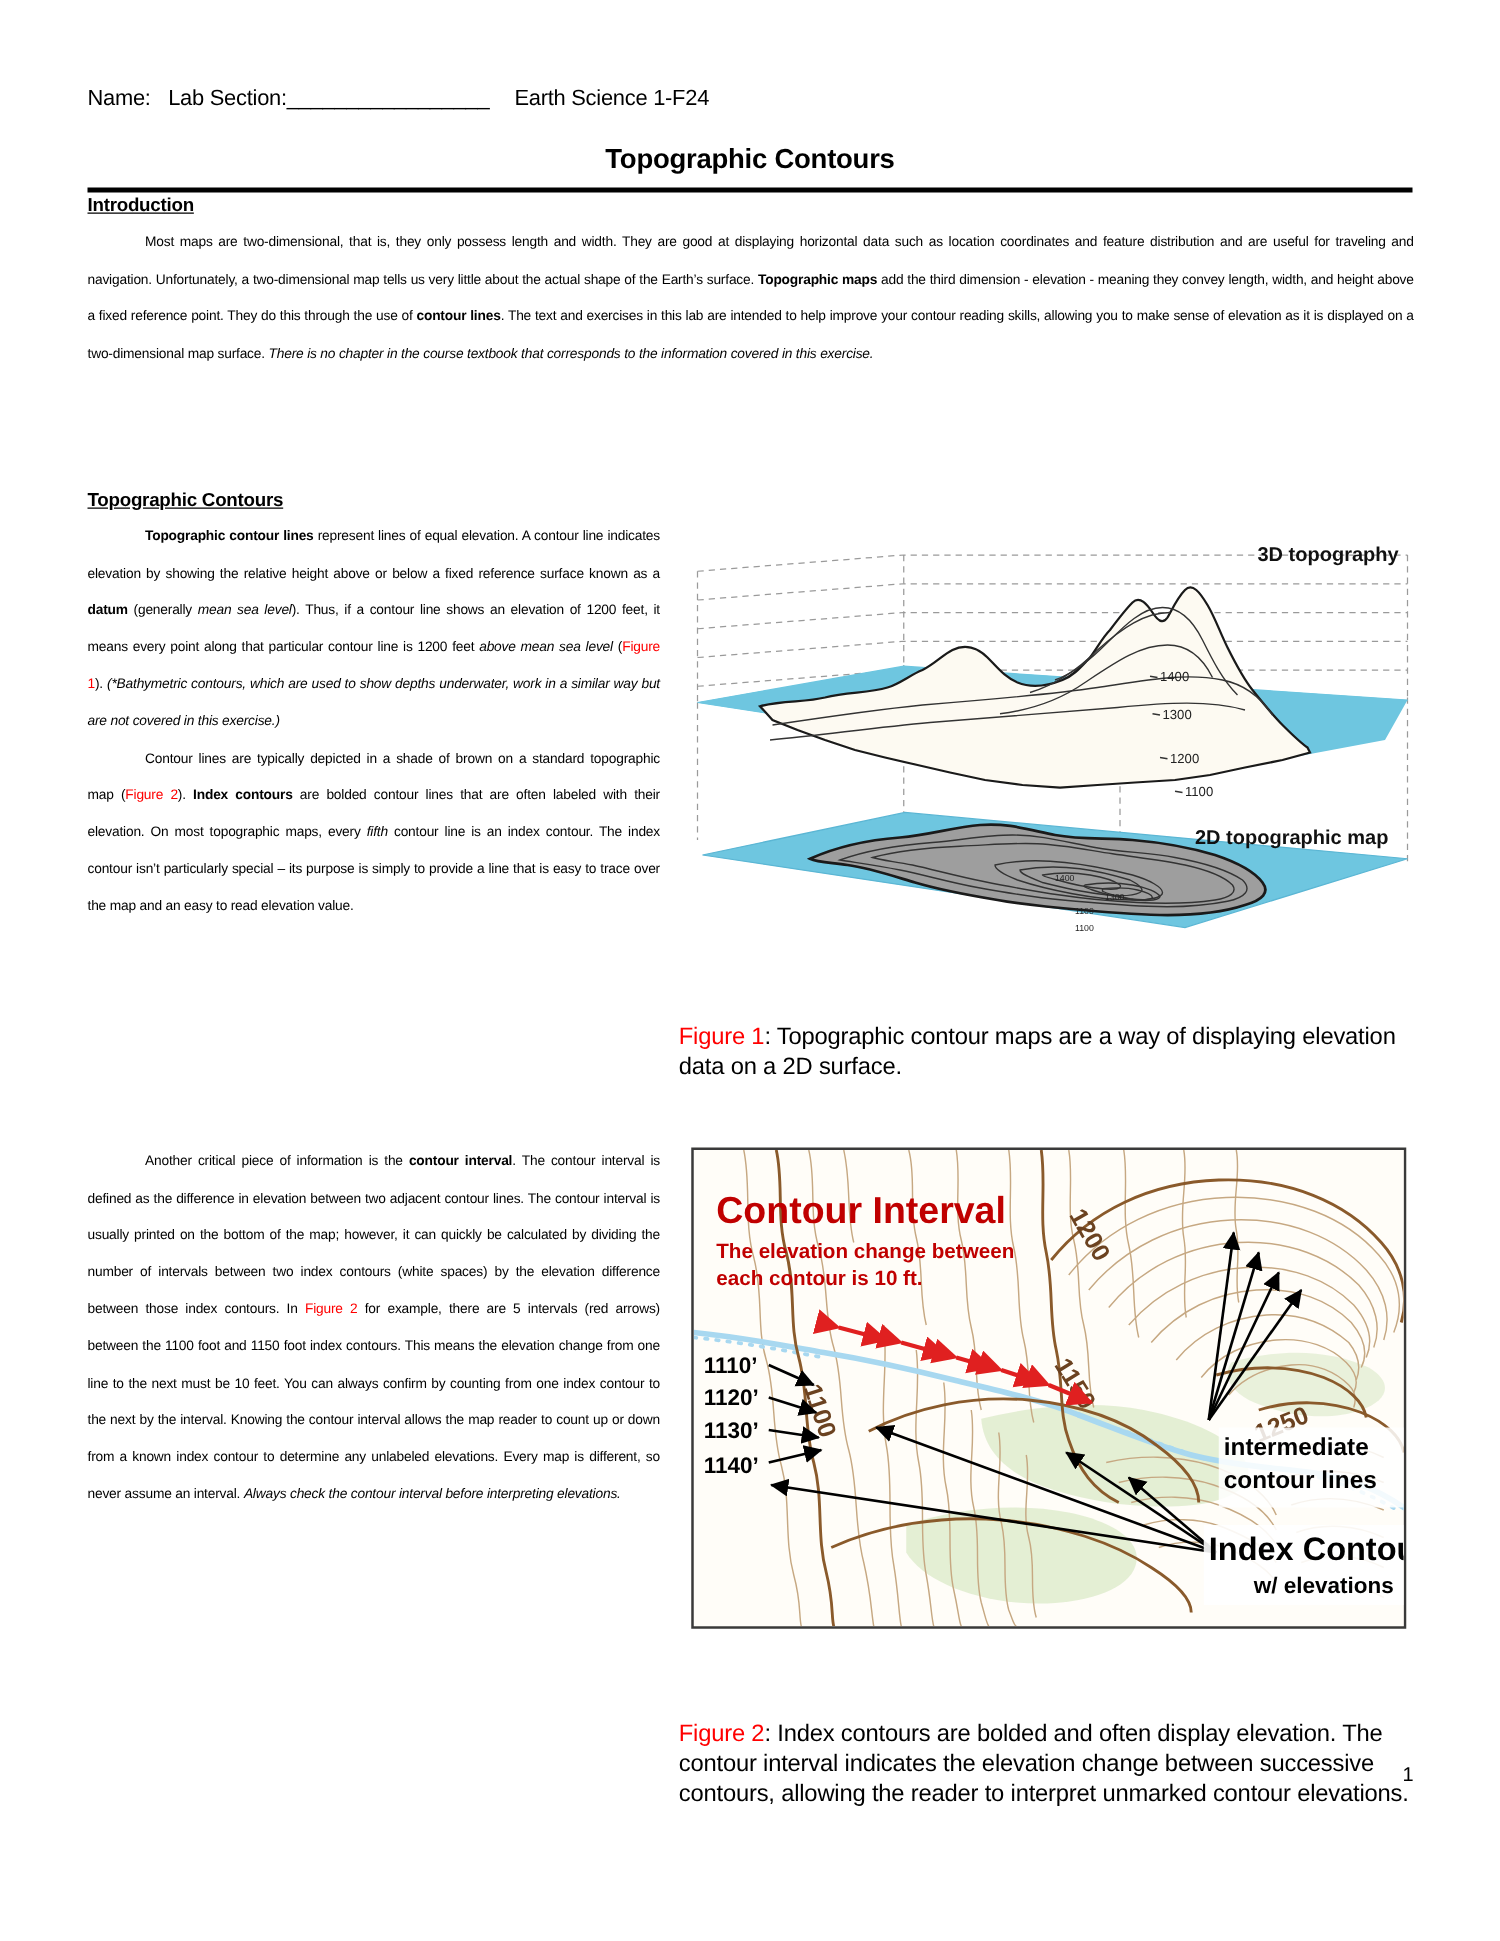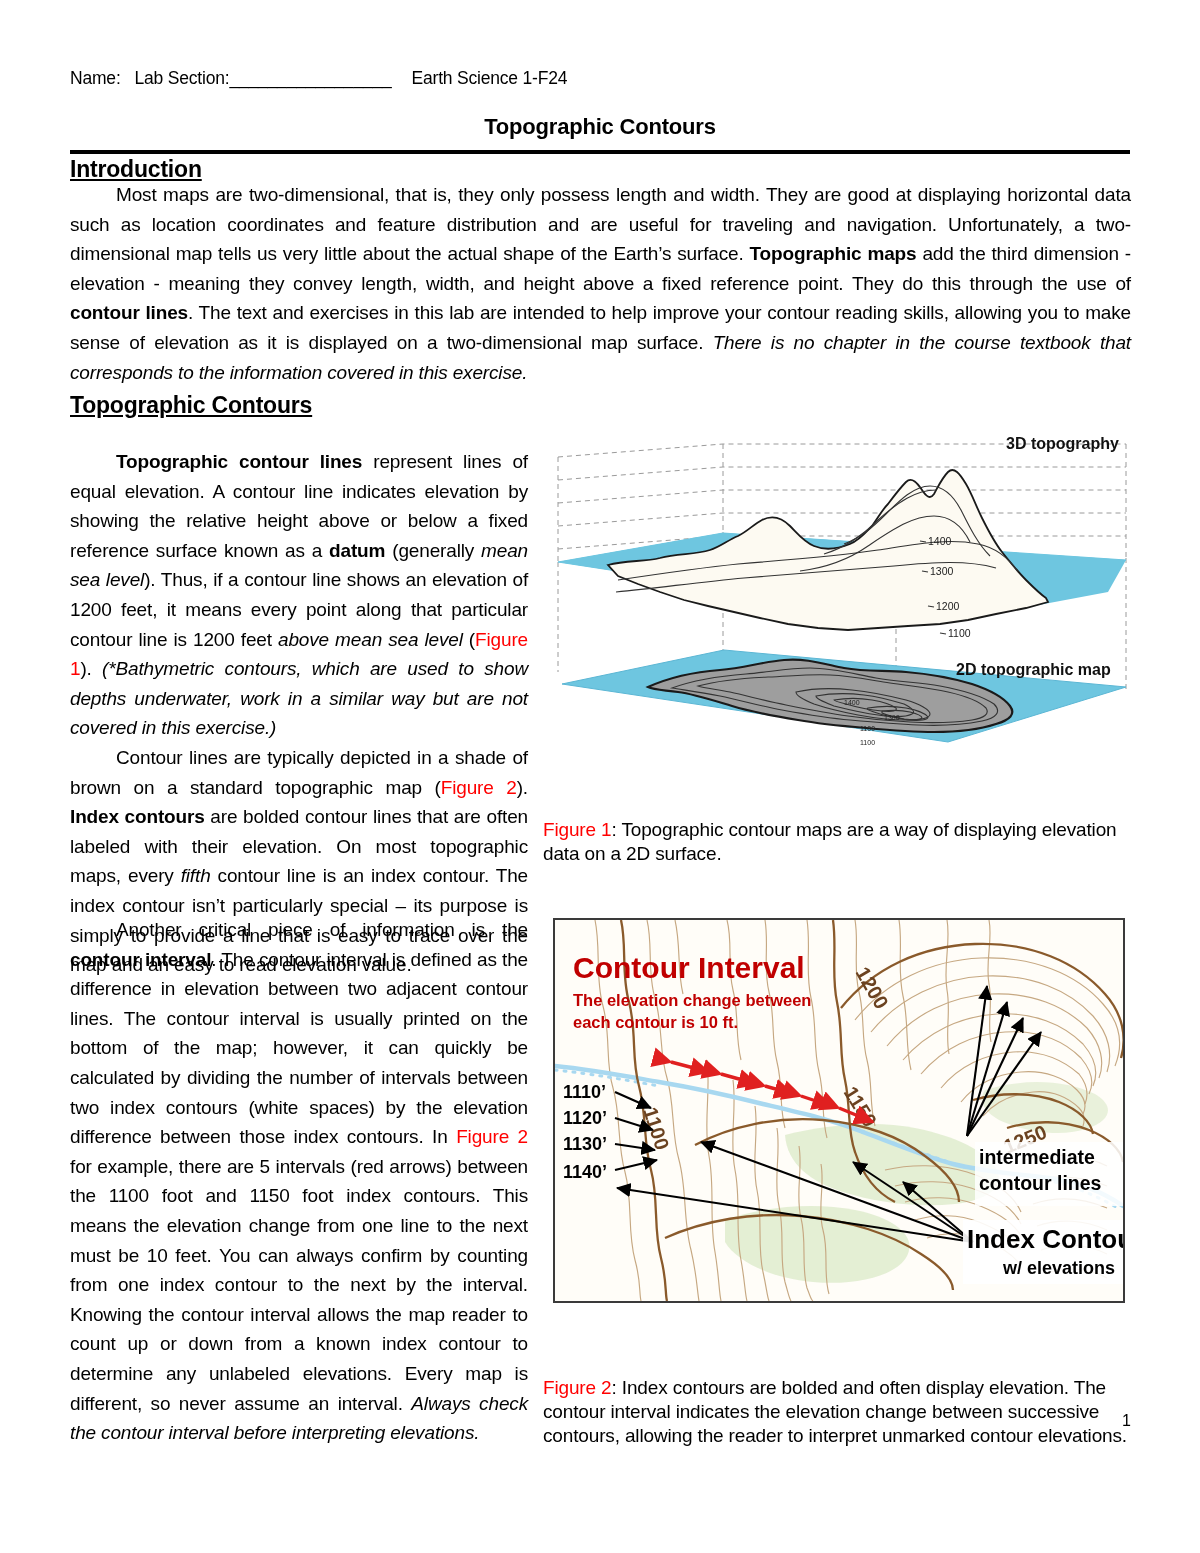--- a/index.html
+++ b/index.html
@@ -48,40 +48,40 @@
     position: absolute;
     left: 70px;
     top: 150px;
     width: 1060px;
     height: 4px;
     background: #000000;
   }
 
   
   .sec-head {
-    font-size: 23px;
+    font-size: 15px;
     font-weight: bold;
     text-decoration: underline;
     letter-spacing: -0.2px;
     text-align: center;
   }
   #intro-head {
     position: absolute;
     left: 70px;
     top: 156px;
   }
   #topo-head {
     position: absolute;
     left: 70px;
     top: 392px;
   }
 
   
   .para {
-    font-size: 19px;
+    font-size: 11px;
     line-height: 29.6px;
     text-align: justify;
     letter-spacing: -0.15px;
     word-spacing: 0px;
   }
   .para .ind { display: inline-block; width: 46px; }
   b { font-weight: bold; }
   i { font-style: italic; }
   .bi { font-weight: normal; font-style: italic; }
   .figref { color: #ff0000; }
@@ -92,21 +92,20 @@
     top: 180px;
     width: 1061px;
   }
 
   
   #col-left {
     position: absolute;
     left: 70px;
     top: 415px;
     width: 458px;
-    margin-top: 32px;
   }
   
   #col-left2 {
     position: absolute;
     left: 70px;
     top: 915px;
     width: 458px;
   }
 
   

